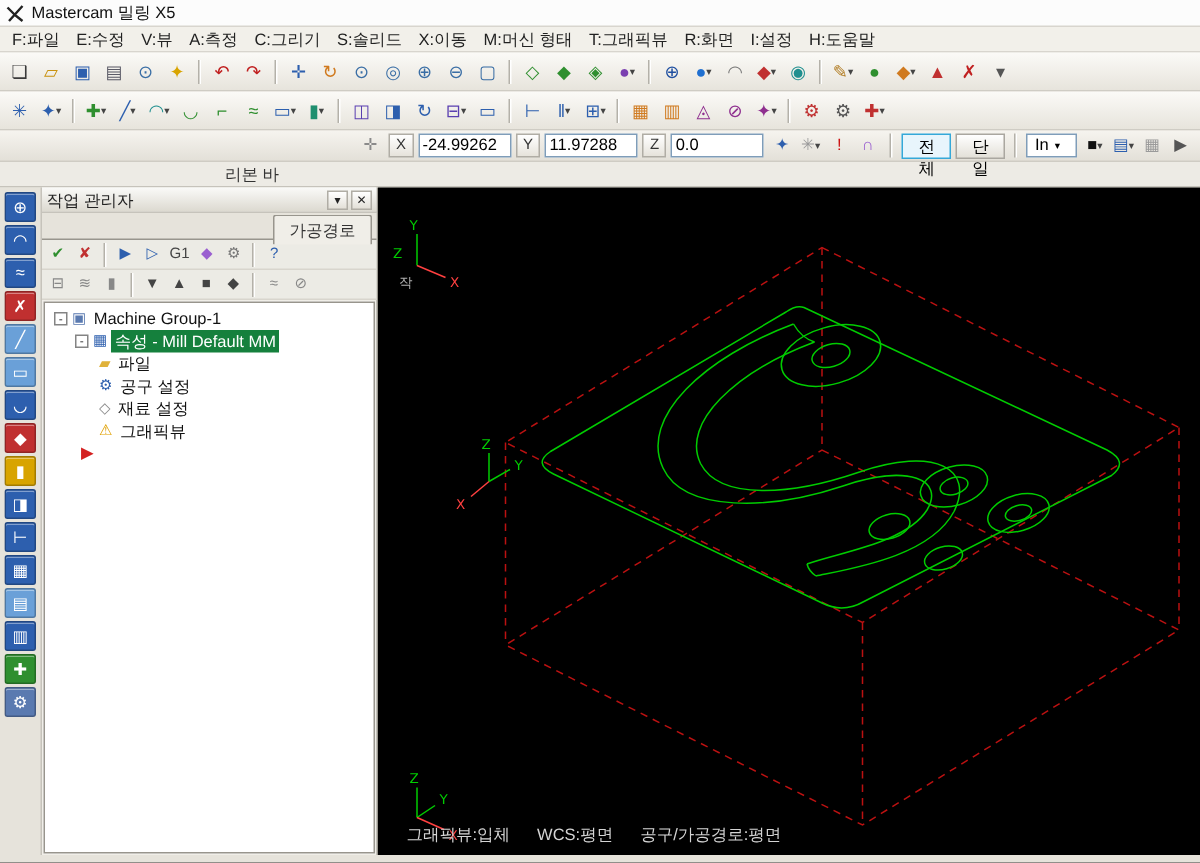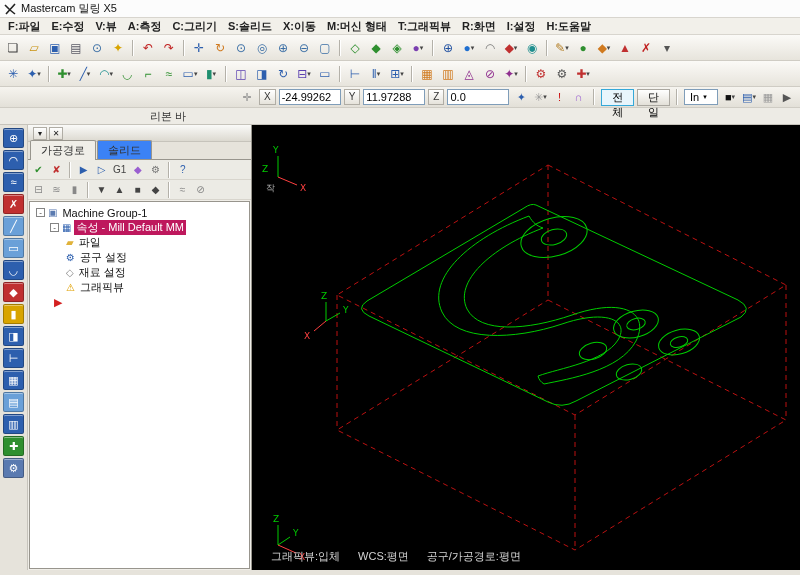--- a/index.html
+++ b/index.html
@@ -3,21 +3,21 @@
 <meta charset="utf-8">
 <style>
   * { box-sizing: border-box; margin: 0; padding: 0; }
   html,body { width: 800px; height: 575px; overflow: hidden; }
   body { background:#e8e5de; font-family:"Liberation Sans","DejaVu Sans",sans-serif; }
 
   .titlebar { height:18px; background:#fcfcfc; display:flex; align-items:center; gap:5px;
               padding:0 4px; border-bottom:1px solid #d8d5ce; font-size:11px; color:#111; }
   .menubar { height:17px; background:#f2f0ea; display:flex; align-items:center; gap:1px;
              padding:0 3px; font-size:11px; border-bottom:1px solid #d8d5ce; }
-  .menu-item { padding:1px 5px; color:#222; cursor:default; white-space:nowrap;font-weight:bold; }
+  .menu-item { padding:1px 5px; color:#222; cursor:default; white-space:nowrap; }
 
   .tb { height:26px; background:linear-gradient(#fbfaf7,#e7e4dc); border-bottom:1px solid #cfccc4;
         display:flex; align-items:center; padding:0 3px; gap:1px; }
   .tb-btn { min-width:20px; height:20px; display:inline-flex; align-items:center; justify-content:center;
             font-size:12px; border:1px solid transparent; border-radius:2px; padding:0 1px; cursor:default; }
   .tb-btn .g { line-height:1; }
   .tb-btn .dd { font-size:7px; color:#444; margin-left:0; }
   .tb-sep { width:2px; height:16px; border-left:1px solid #b4b1a9; border-right:1px solid #ffffff; margin:0 3px; flex:none; }
 
   .coordbar { height:21px; background:linear-gradient(#f6f4ef,#e3e0d8); border-bottom:1px solid #cfccc4;
@@ -43,34 +43,34 @@
   .strip-btn { width:21px; height:20px; border-radius:2px; color:#fff; display:flex; align-items:center;
                justify-content:center; font-size:11px; border:1px solid rgba(0,0,0,.25);
                box-shadow:inset 0 1px 0 rgba(255,255,255,.4); }
 
   .panel { width:224px; flex:none; background:#f0eee8; border-right:1px solid #98958d; display:flex; flex-direction:column; }
   .panel-header { height:17px; display:flex; align-items:center; background:linear-gradient(#fafaf8,#dcd9d0);
                   border-bottom:1px solid #c6c3bb; font-size:11px; padding:0 3px; color:#222; }
   .ph-title { flex:1; }
   .ph-btn { width:14px; height:13px; border:1px solid #b0ada5; background:linear-gradient(#fff,#e3e0d8);
             font-size:8px; display:inline-flex; align-items:center; justify-content:center; margin-left:2px; }
-  .tabs { height:18px; display:flex; align-items:flex-end; padding:0 2px; background:#e6e3db; border-bottom:1px solid #98958d; }
+  .tabs { height:18px; display:flex; align-items:flex-end; padding:0 2px; background:#e6e3db; border-bottom:1px solid #98958d;flex-direction:column; }
   .tab { font-size:11px; padding:2px 10px 1px; border:1px solid #98958d; border-bottom:none; background:#3b82f6;
          color:#333; margin-right:1px; border-radius:2px 2px 0 0; white-space:nowrap; }
   .tab.active { background:#f0eee8; position:relative; top:1px; padding-bottom:2px; }
   .ptb { height:20px; display:flex; align-items:center; padding:0 2px; gap:1px; border-bottom:1px solid #d8d5cd; background:#ecebe5; }
   .ptb .tb-btn { min-width:17px; height:16px; font-size:10px; }
   .tree { flex:1; background:#fff; border:1px solid #98958d; margin:1px; overflow:hidden; padding-top:3px; }
   .tree-row { height:15px; display:flex; align-items:center; gap:3px; font-size:11px; cursor:default; }
   .tree-exp { width:9px; height:9px; border:1px solid #848484; background:#fff; font-size:8px; line-height:7px;
               text-align:center; color:#333; flex:none; }
   .tree-exp:empty { display:none; }
   .tree-ico { font-size:10px; line-height:1; flex:none; }
   .tree-label { color:#111; padding:0 2px; white-space:nowrap; }
-  .tree-label.selected { background:#be185d; color:#fff; }
+  .tree-label.selected { background:#15803d; color:#fff; }
   .tree-label:empty { display:none; }
   .insert-row .tree-ico { font-size:11px; }
 
   .viewport { flex:1; position:relative; background:#000; }
   .viewport svg { position:absolute; inset:0; width:100%; height:100%; }
   .vp-status { position:absolute; left:19px; bottom:6px; font-size:11px; color:#d4d4d4; display:flex; gap:18px; }
   .bottom-strip { height:5px; background:#e6e3db; }
 
   .wire { stroke:var(--wire,#00cc00); fill:none; stroke-width:1; }
   .stockline { stroke:var(--stock,#bb1111); fill:none; stroke-width:1; stroke-dasharray:5 4; }
@@ -418,20 +418,21 @@
       <span class="strip-btn" style="background: rgb(47, 143, 47);">
         <span class="g">✚</span>
       </span>
       <span class="strip-btn" style="background: rgb(90, 122, 176);">
         <span class="g">⚙</span>
       </span>
     </div>
 
   <div class="panel">
     <div class="panel-header">
+      <span class="ph-title">작업 관리자</span>
       <span style="display:inline-flex">
 
       <span class="ph-btn">▾</span>
           <span class="ph-btn">✕</span>
         </span>
     </div>
     <div class="tabs">
 
     <span class="tab active">가공경로</span>
         <span class="tab">솔리드</span>

